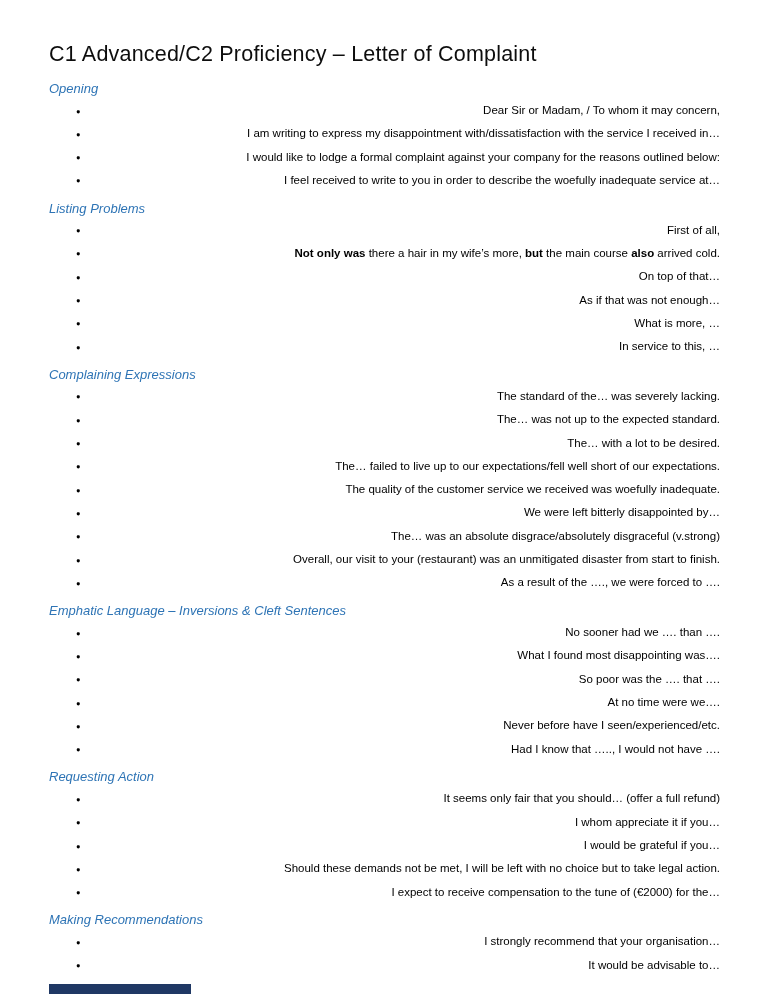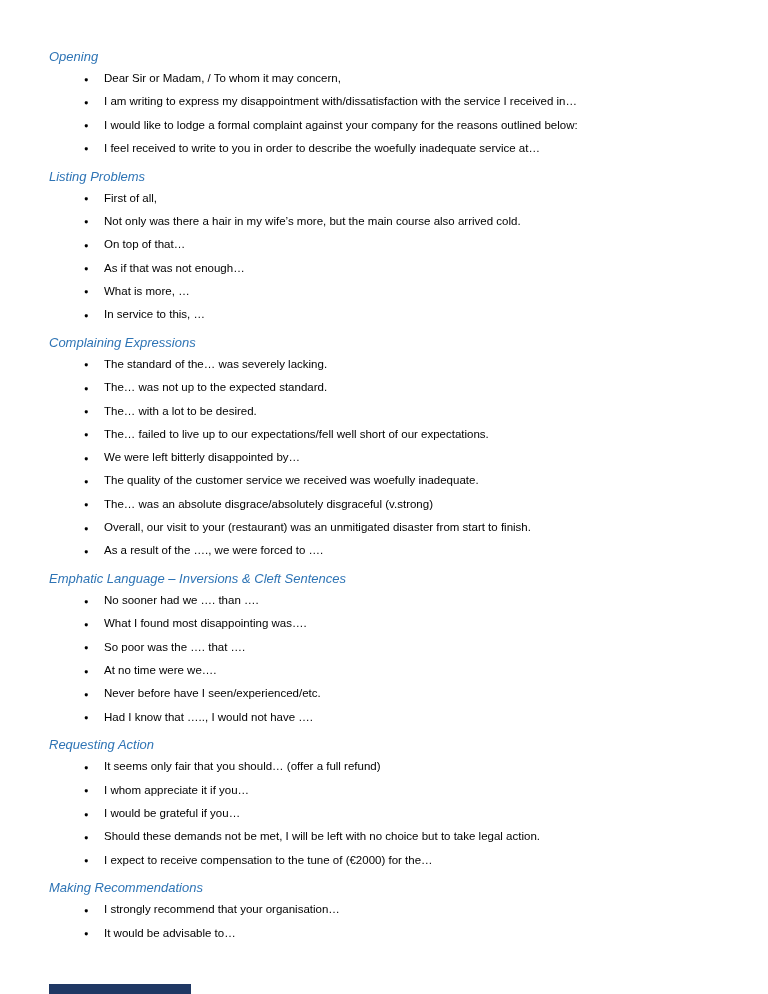--- a/index.html
+++ b/index.html
@@ -32,51 +32,53 @@
   }
   .section-heading {
     color: var(--accent);
     font-size: 13px;
     font-weight: 400;
     margin: 13px 0 8px 0;
     font-style: italic;
   }
   ul.bullet-list {
     list-style: none;
-    margin: 8px;
+    margin: 0;
     padding: 0 0 0 47px;
+    text-align: right;
   }
   ul.bullet-list li {
     font-size: 11.5px;
     line-height: 1.2;
     margin: 0 0 9.5px 0;
     position: relative;
   }
   ul.bullet-list li::before {
     content: "●";
     position: absolute;
     left: -20px;
     top: 2.5px;
     font-size: 7.5px;
     color: #000;
   }
-  .bold { font-weight: 400; }
+  .bold { font-weight: 700; }
   .footer-bar {
     position: absolute;
     left: 49px;
     bottom: 0;
     width: 142px;
     height: 10px;
     background: var(--footer-bar);
   }
 </style>
 </head>
 <body>
 
 <div class="page">
+  <h1 class="doc-title">C1 Advanced/C2 Proficiency – Letter of Complaint</h1>
 
   <main>
     <div>
         <h2 class="section-heading">Opening</h2>
         <ul class="bullet-list">
           <li><span>Dear Sir or Madam, / To whom it may concern,</span></li>
           <li><span>I am writing to express my disappointment with/dissatisfaction with the service I received in…</span></li>
           <li><span>I would like to lodge a formal complaint against your company for the reasons outlined below:</span></li>
           <li><span>I feel received to write to you in order to describe the woefully inadequate service at…</span></li>
         </ul>
@@ -88,22 +90,22 @@
           <li><span>As if that was not enough…</span></li>
           <li><span>What is more, …</span></li>
           <li><span>In service to this, …</span></li>
         </ul>
         <h2 class="section-heading">Complaining Expressions</h2>
         <ul class="bullet-list">
           <li><span>The standard of the… was severely lacking.</span></li>
           <li><span>The… was not up to the expected standard.</span></li>
           <li><span>The… with a lot to be desired.</span></li>
           <li><span>The… failed to live up to our expectations/fell well short of our expectations.</span></li>
+          <li><span>The quality of the customer service we received was woefully inadequate.</span></li>
           <li><span>We were left bitterly disappointed by…</span></li>
-          <li><span>The quality of the customer service we received was woefully inadequate.</span></li>
           <li><span>The… was an absolute disgrace/absolutely disgraceful (v.strong)</span></li>
           <li><span>Overall, our visit to your (restaurant) was an unmitigated disaster from start to finish.</span></li>
           <li><span>As a result of the …., we were forced to ….</span></li>
         </ul>
         <h2 class="section-heading">Emphatic Language – Inversions &amp; Cleft Sentences</h2>
         <ul class="bullet-list">
           <li><span>No sooner had we …. than ….</span></li>
           <li><span>What I found most disappointing was….</span></li>
           <li><span>So poor was the …. that ….</span></li>
           <li><span>At no time were we….</span></li>

